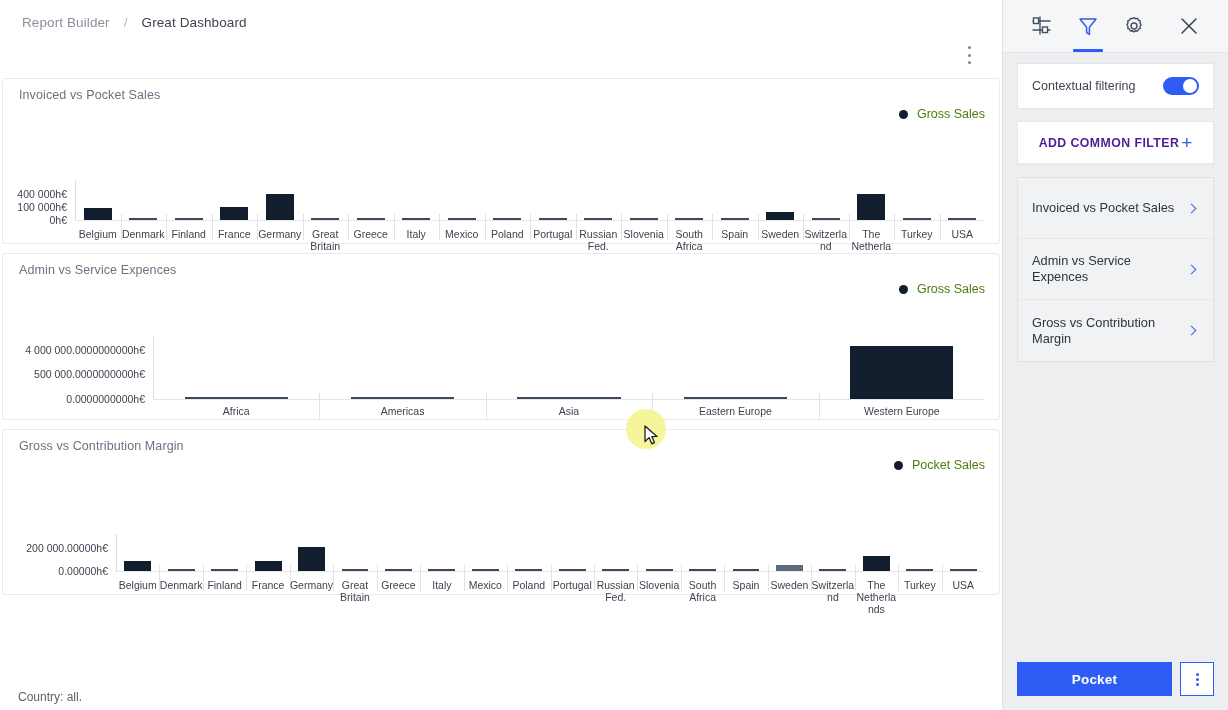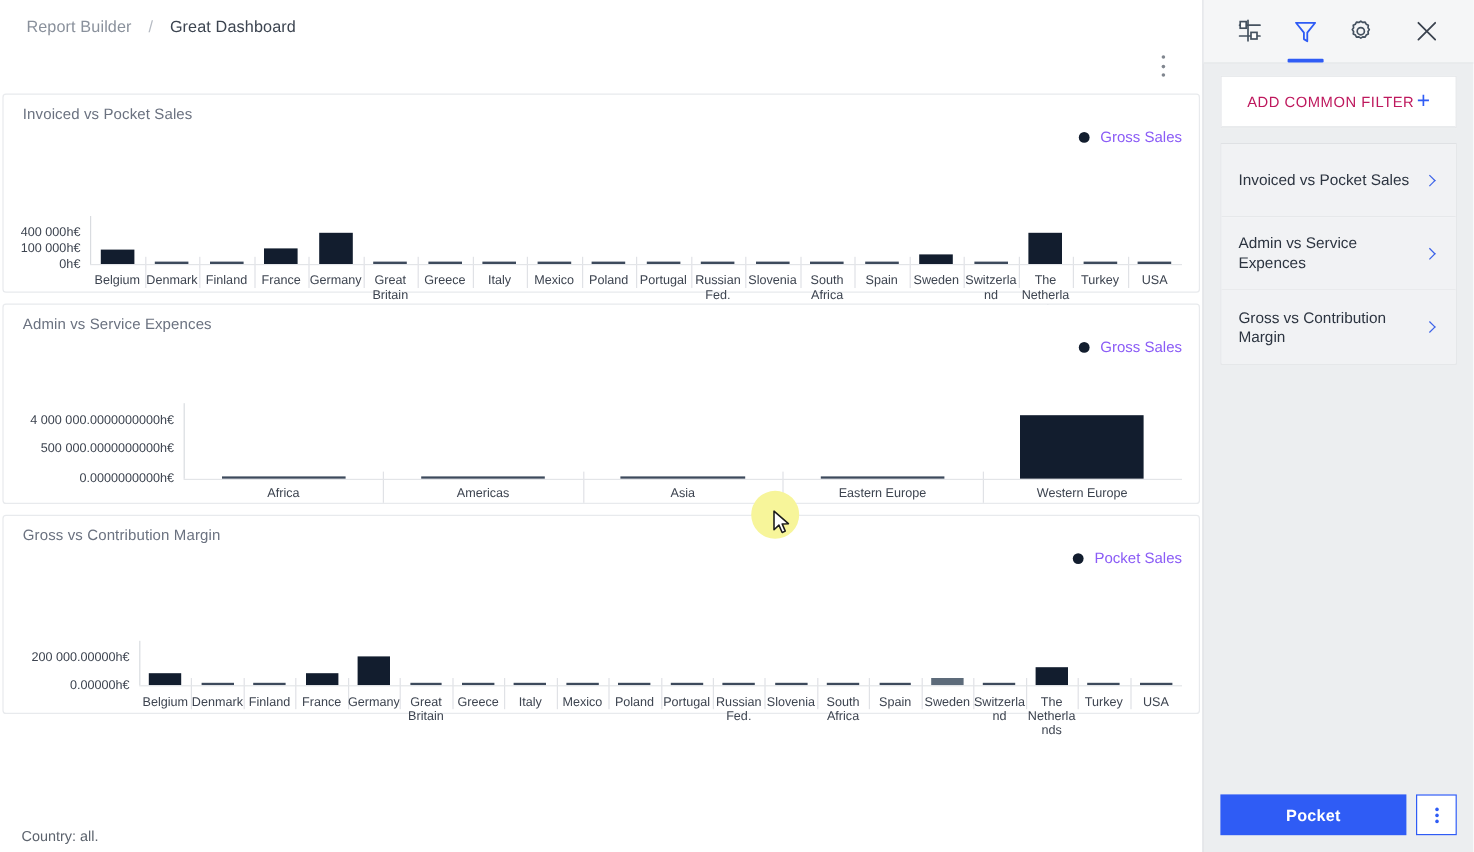--- a/index.html
+++ b/index.html
@@ -53,21 +53,21 @@
     font-size: 12.5px; color: #6b7280;
     padding: 9px 0 0 16px;
     letter-spacing: .1px;
   }
   .legend {
     position: absolute; right: 0px; top: 28px;
     display: flex; align-items: center; gap: 9px;
     padding-right: 14px;
   }
   .legend-dot { width: 9px; height: 9px; border-radius: 50%; background: #121d2e; display: block; }
-  .legend-label { font-size: 12.5px; color: #8b5cf6; }
+  .legend-label { font-size: 12.5px; color: #4d7c0f; }
 
   .plot-wrap { position: relative; }
 
   .ylabels { position: absolute; text-align: right; font-size: 10.5px; color: #3d4450; }
   .ylabels div { line-height: 13px; white-space: nowrap; }
 
   .axis-v { position: absolute; background: #d9dce0; width: 1px; }
   .axis-h { position: absolute; background: #e3e5e8; height: 1px; }
 
   .bar { position: absolute; background: #121d2e; }
@@ -134,21 +134,21 @@
     position: absolute; top: 2px; right: 2px;
     width: 14px; height: 14px; border-radius: 50%; background: #fff;
   }
 
   .row-add {
     display: flex; align-items: center; justify-content: center;
     height: 42px; border-bottom: 1px solid #e9ebed;
     cursor: pointer; gap: 2px;
   }
   .row-add .lbl {
-    font-size: 12.3px; color: #be185d; letter-spacing: .45px; font-weight: 400;
+    font-size: 12.3px; color: #4c1d95; letter-spacing: .45px; font-weight: 700;
   }
   .plus-ico { color: #2f5cf5; font-size: 19px; line-height: 14px; font-weight: 300; }
 
   .row-country {
     display: flex; align-items: center; height: 42px; padding: 0 10px 0 14px; gap: 6px;
   }
   .row-country .lbl { font-size: 12.5px; color: #3d4450; }
   .chev-d {
     width: 9px; height: 9px; border-right: 1.4px solid #8b919a; border-bottom: 1.4px solid #8b919a;
     transform: rotate(45deg) translate(-2px,-2px); display: inline-block;
@@ -445,20 +445,28 @@
           <g stroke="#3c4450" stroke-width="1.5" stroke-linecap="round">
             <line x1="5" y1="4" x2="19" y2="18"></line>
               <line x1="19" y1="4" x2="5" y2="18"></line>
           </g>
         </svg>
       </div>
     </div>
 
     <div class="panel-body">
 
+      <div class="pcard">
+        <div class="row-ctx">
+          <span class="lbl">Contextual filtering</span>
+          <span class="toggle">
+              <span class="knob"></span>
+            </span>
+        </div>
+      </div>
 
       <div class="pcard">
         <div class="row-add">
           <span class="lbl">ADD COMMON FILTER</span>
           <span class="plus-ico">+</span>
         </div>
       </div>
 
       <div class="pgroup">
         <div class="pitem">

